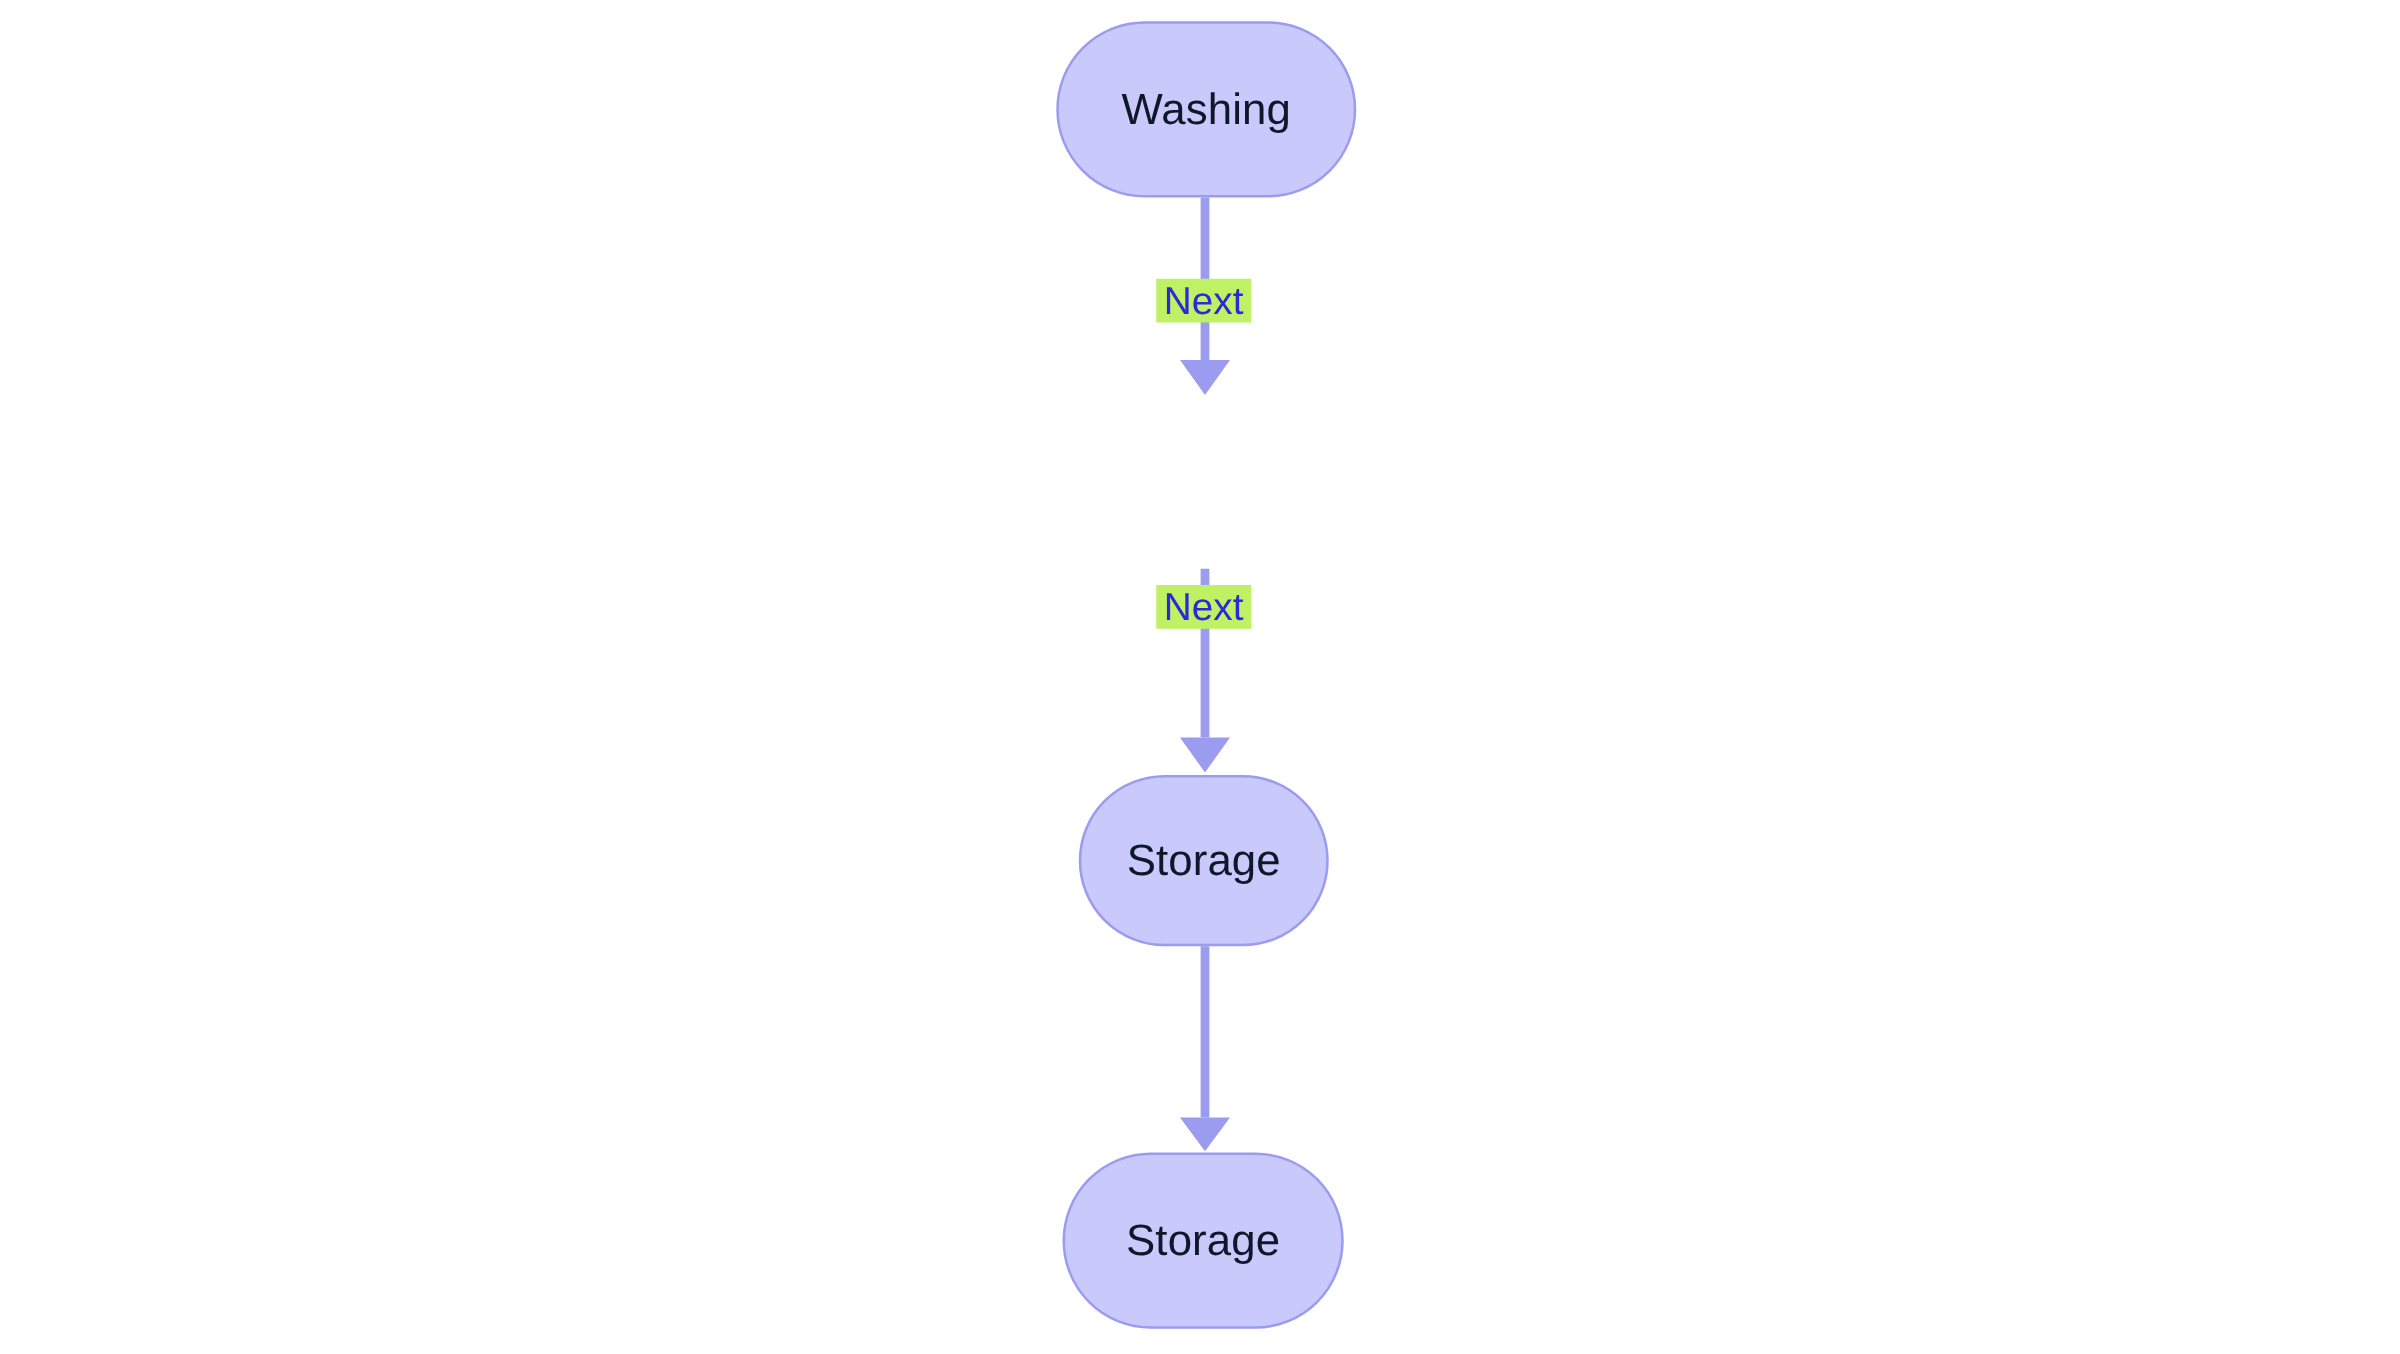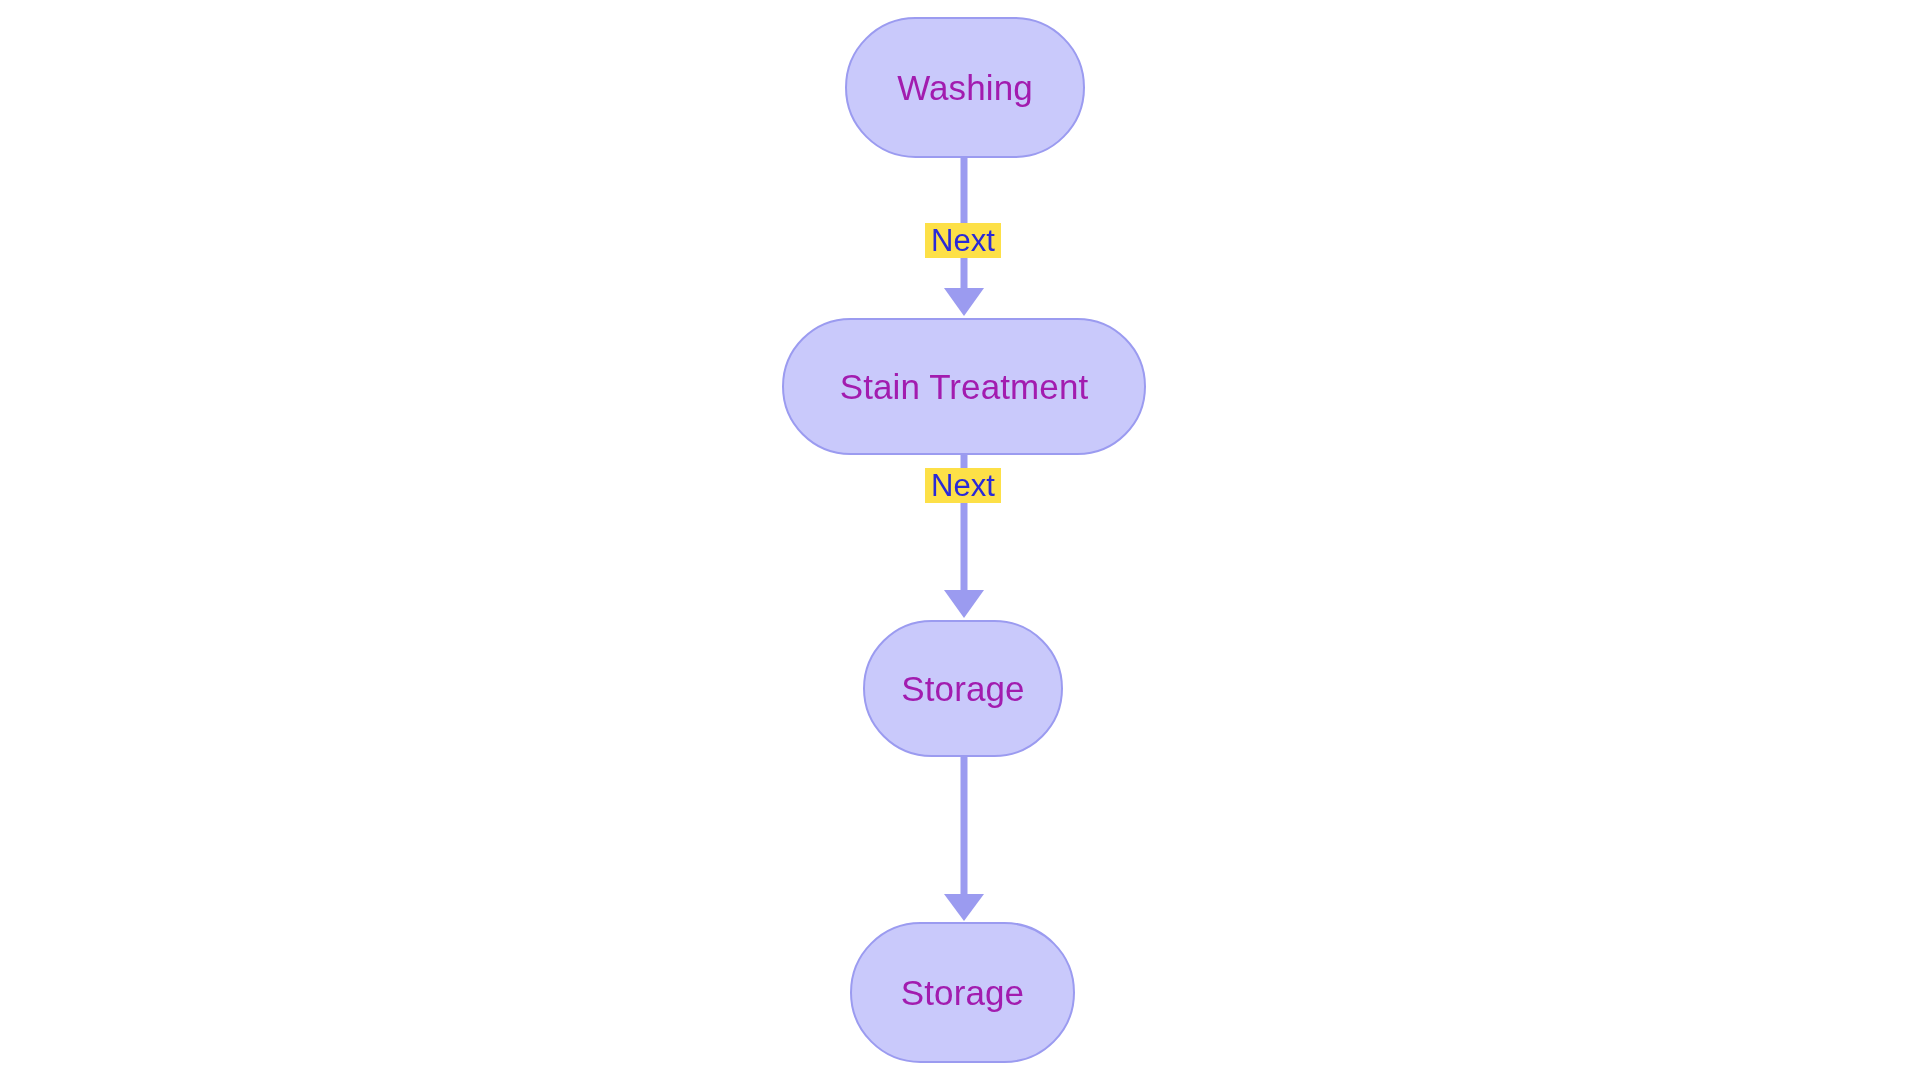--- a/index.html
+++ b/index.html
@@ -35,21 +35,21 @@
     color: #2a2ad8;
     font-size: 35px;
     font-weight: 400;
     letter-spacing: 0.1px;
     line-height: 1;
     white-space: nowrap;
     user-select: none;
   }
 
   .node-label {
-    color: #a21caf;
+    color: #0f172a;
     font-size: 35px;
     line-height: 1;
     pointer-events: none;
   }
 
   
   #node-washing {
     left: 845px;  top: 17px;
     width: 240px; height: 141px;
   }
@@ -85,21 +85,21 @@
     fill: #9b9bf0;
   }
 
   
   .edge-label {
     position: absolute;
     color: #2a2ad8;
     font-size: 31px;
     line-height: 1;
     white-space: nowrap;
-    background: #fde047;
+    background: #bef264;
     padding: 2px 6px;
     user-select: none;
   }
   #edge-label-1 { left: 925px; top: 223px; }
   #edge-label-2 { left: 925px; top: 468px; }
   #edge-label-3 { left: 925px; top: 714px; }
 </style>
 </head>
 <body>
 
@@ -126,23 +126,20 @@
   <div class="edge-label" id="edge-label-1">Next</div>
 
   <div class="edge-label" id="edge-label-2">Next</div>
 
   <div class="edge-label" id="edge-label-3">Next</div>
 
   <div class="node" id="node-washing">
     <span class="node-label">Washing</span>
   </div>
 
-  <div class="node" id="node-stain-treatment">
-    <span class="node-label">Stain Treatment</span>
-  </div>
 
   <div class="node" id="node-drying">
     <span class="node-label">Storage</span>
   </div>
 
   <div class="node" id="node-storage">
     <span class="node-label">Storage</span>
   </div>
 
 </div>

